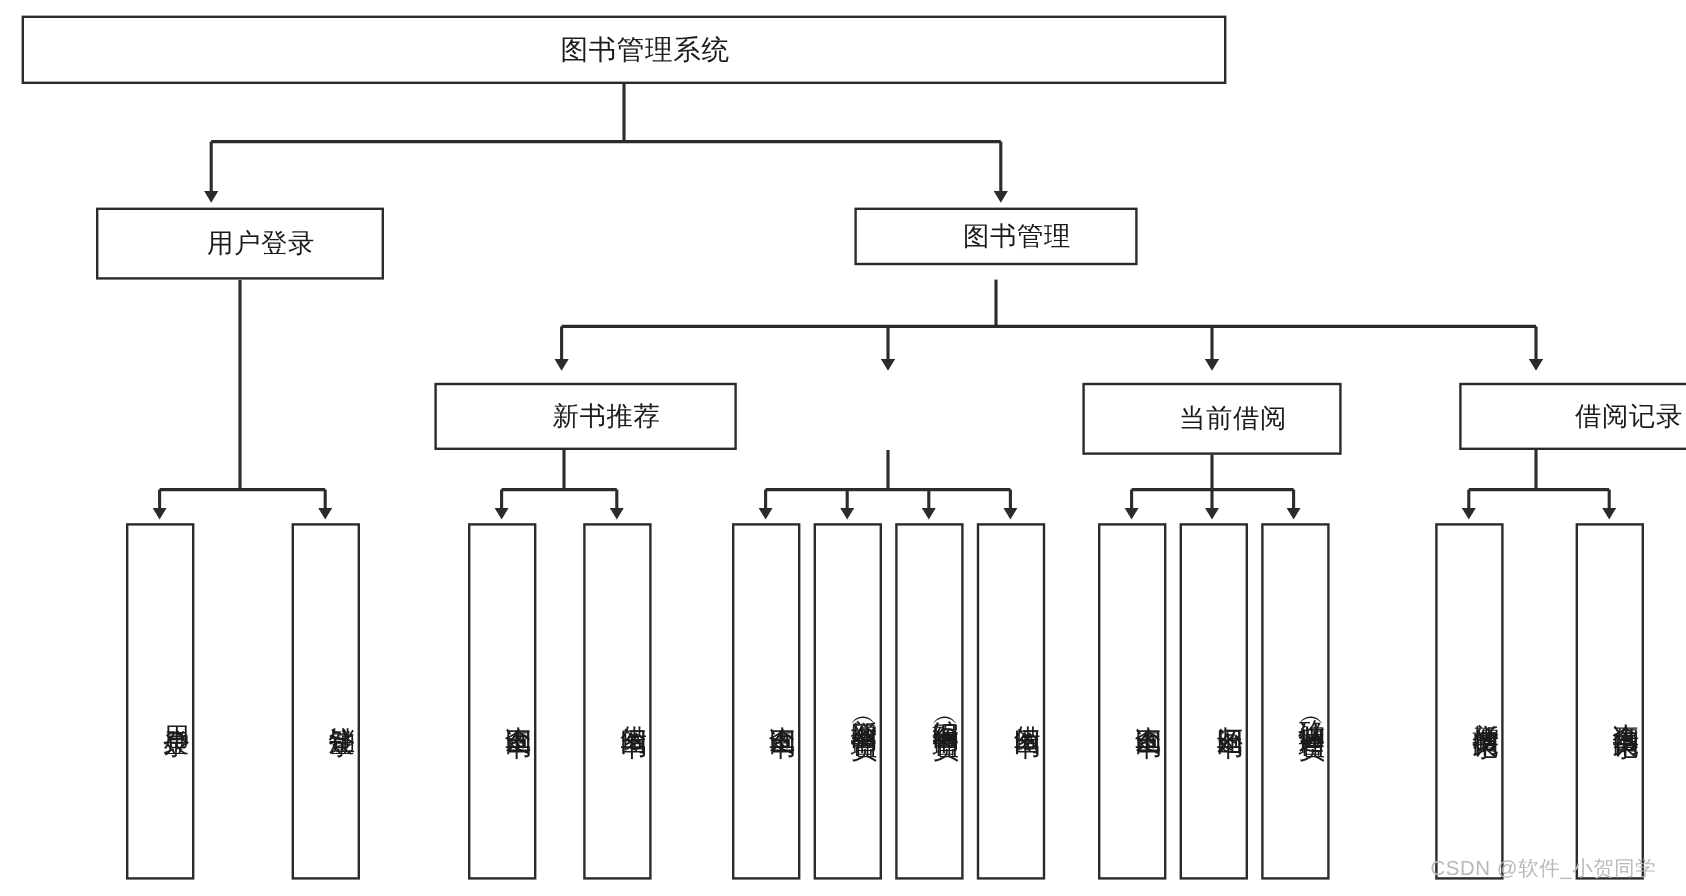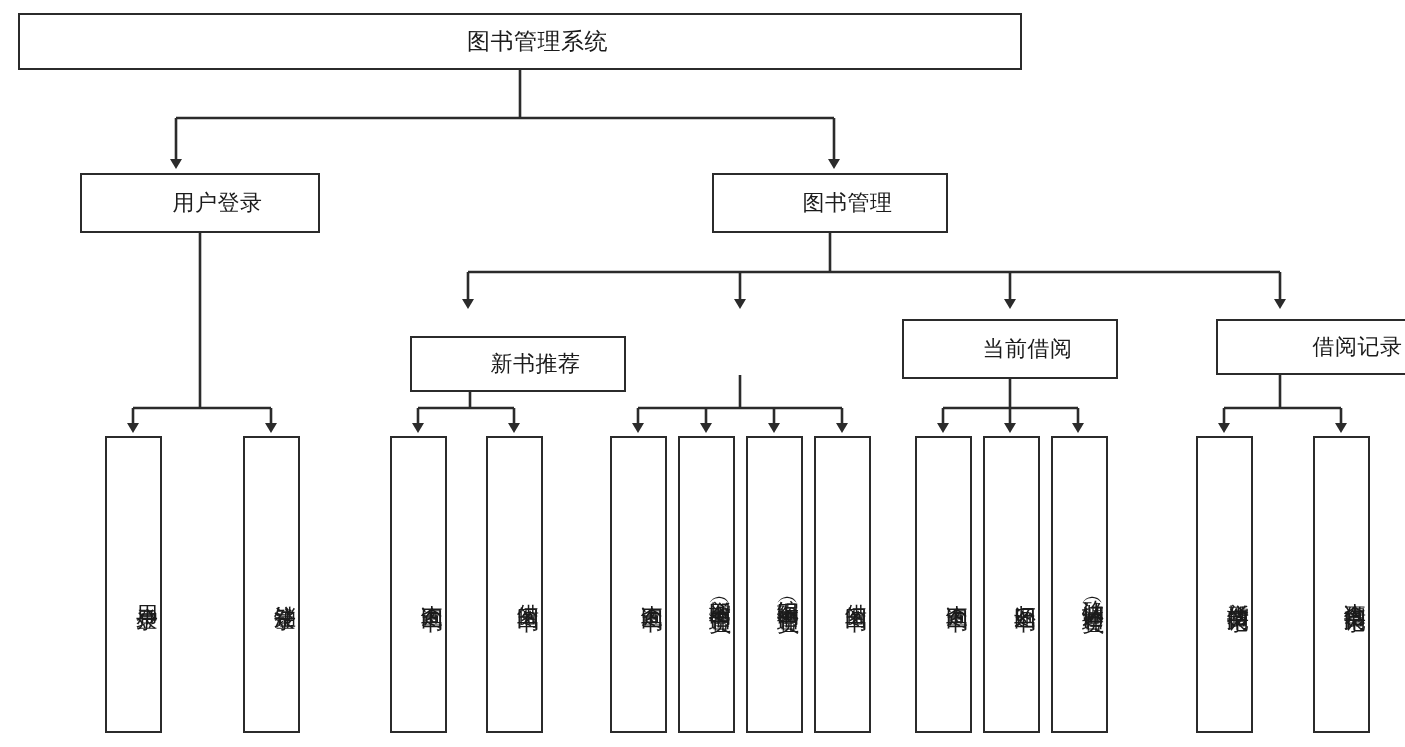--- a/index.html
+++ b/index.html
@@ -119,25 +119,25 @@
     </g>
   </svg>
 
   <div class="node horiz root" style="left:18px; top:13px; width:1004px; height:57px;">
     <span class="label">图书管理系统</span>
   </div>
 
   <div class="node horiz" style="left:80px; top:173px; width:240px; height:60px;">
     <span class="label">用户登录</span>
   </div>
-  <div class="node horiz" style="left:712px; top:173px; width:236px; height:60px;">
+  <div class="node horiz" style="left:712px; top:173px; width:236px; height:48px;">
     <span class="label">图书管理</span>
   </div>
 
-  <div class="node horiz" style="left:362px; top:336px; width:216px; height:56px;margin-left:48px;">
+  <div class="node horiz" style="left:362px; top:319px; width:252px; height:56px;">
     <span class="label">新书推荐</span>
   </div>
   <div class="node horiz" style="left:902px; top:319px; width:216px; height:60px;">
     <span class="label">当前借阅</span>
   </div>
   <div class="node horiz" style="left:1216px; top:319px; width:248px; height:56px;">
     <span class="label">借阅记录</span>
   </div>
 
   <div class="node vert" style="left:105px; top:436px; width:57px; height:297px;">
@@ -177,14 +177,15 @@
     <span class="label">确认归还（管理员）</span>
   </div>
 
   <div class="node vert" style="left:1196px; top:436px; width:57px; height:297px;">
     <span class="label">新增借阅记录</span>
   </div>
   <div class="node vert" style="left:1313px; top:436px; width:57px; height:297px;">
     <span class="label">查询借阅记录</span>
   </div>
 
+  <div class="watermark">CSDN @软件_小贺同学</div>
 
 </div>
 
 </body></html>

